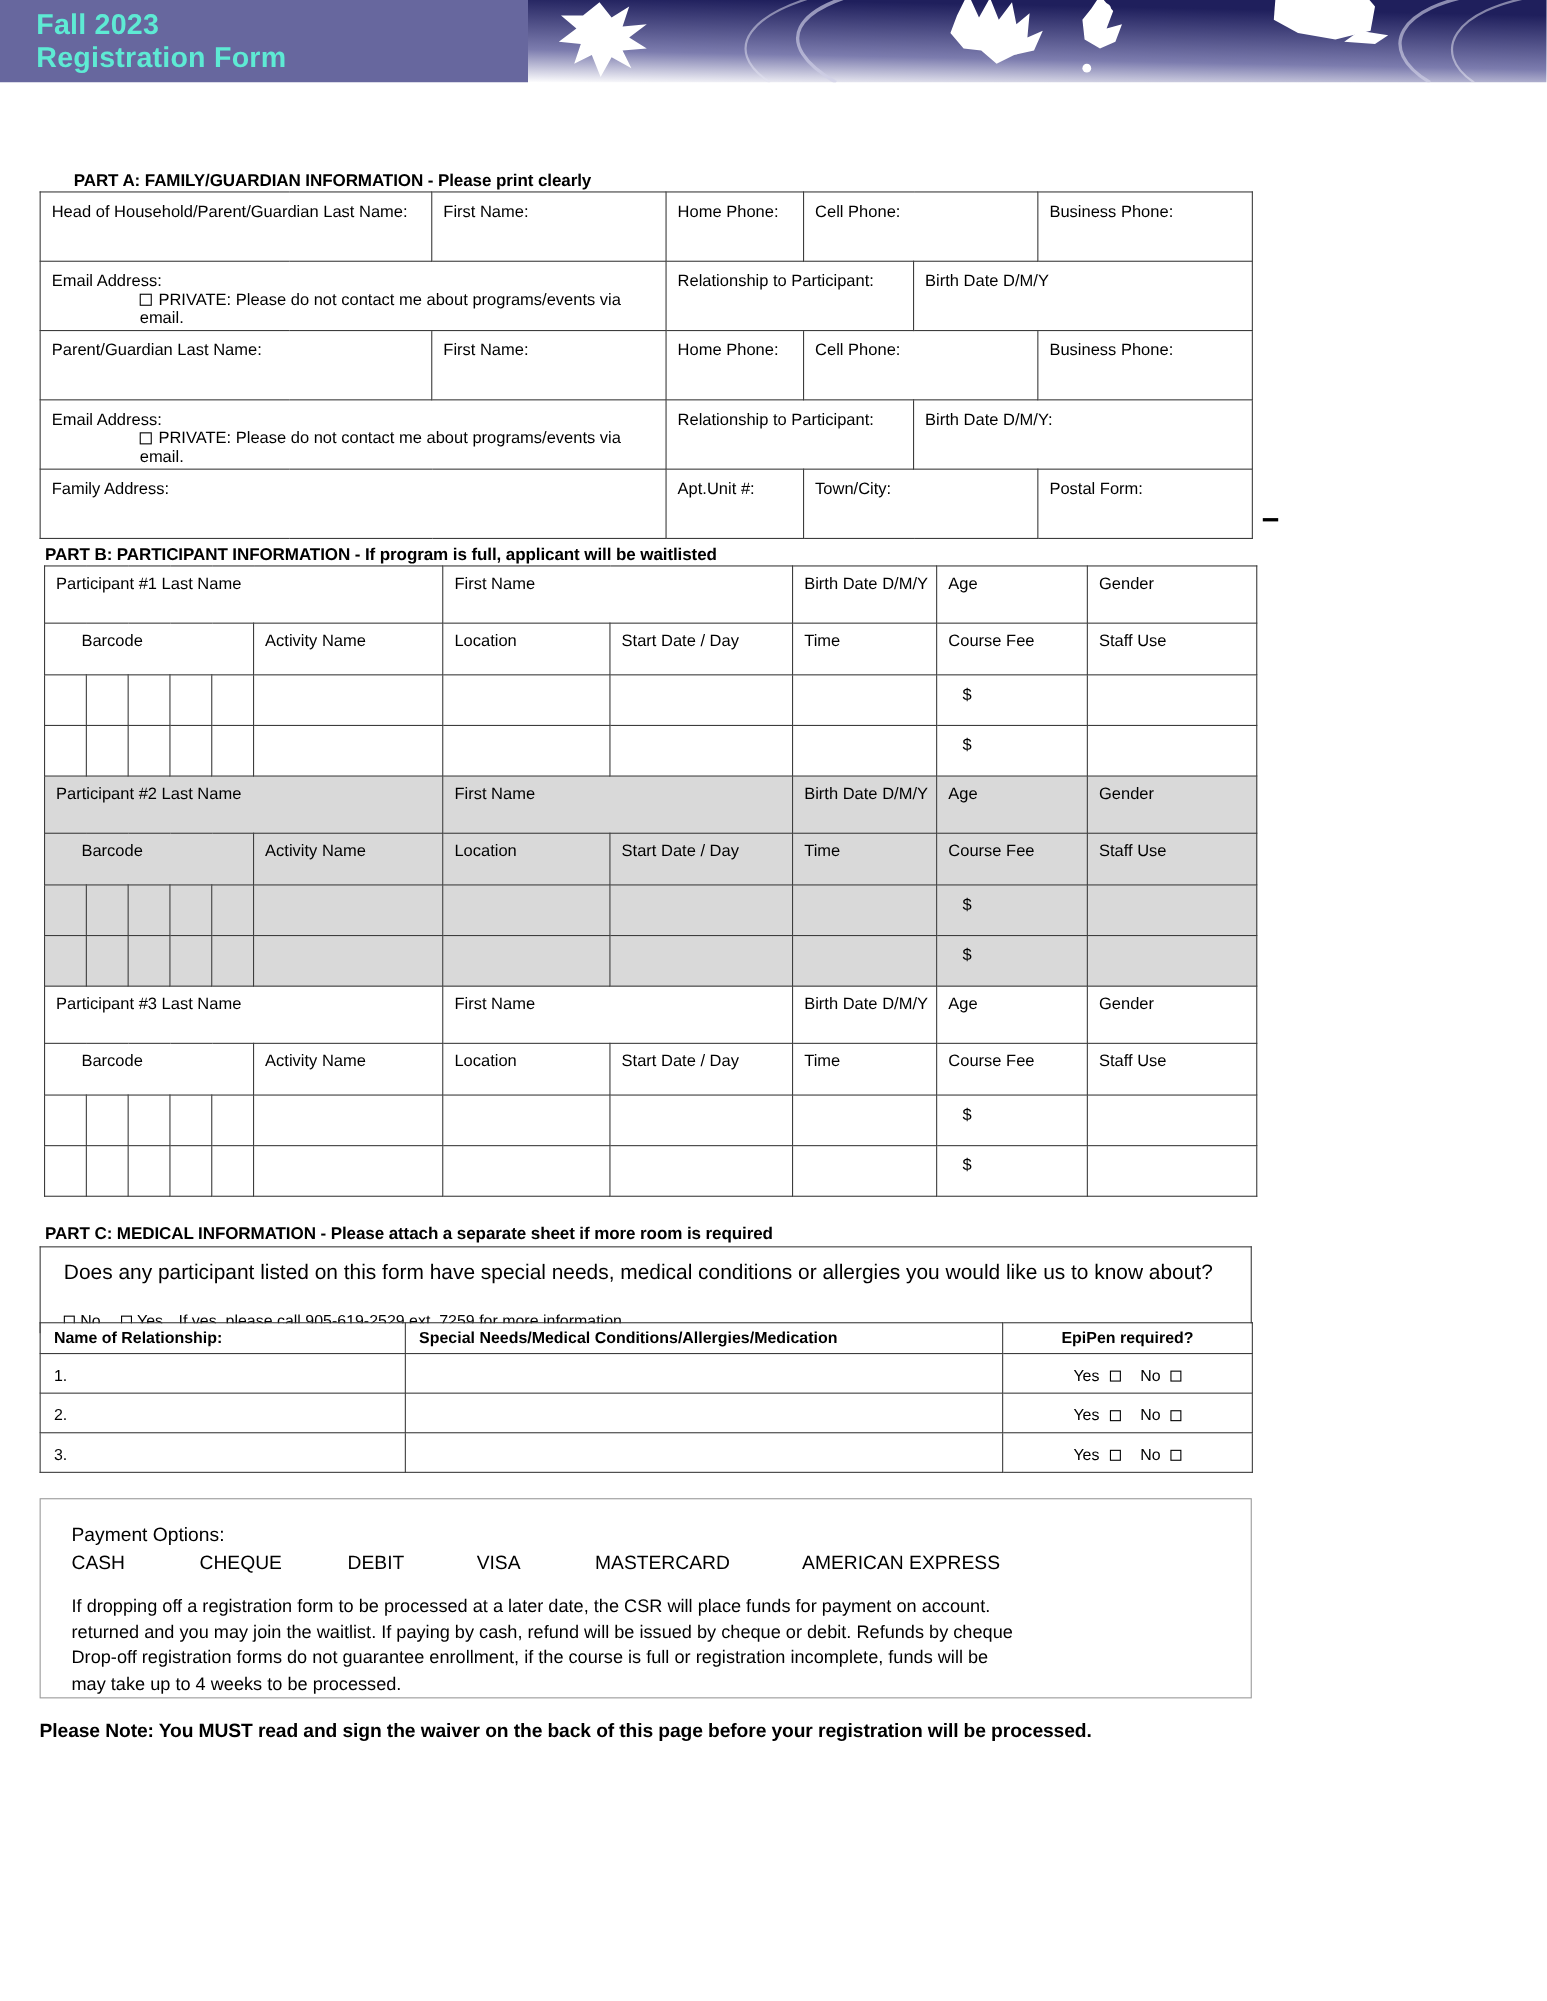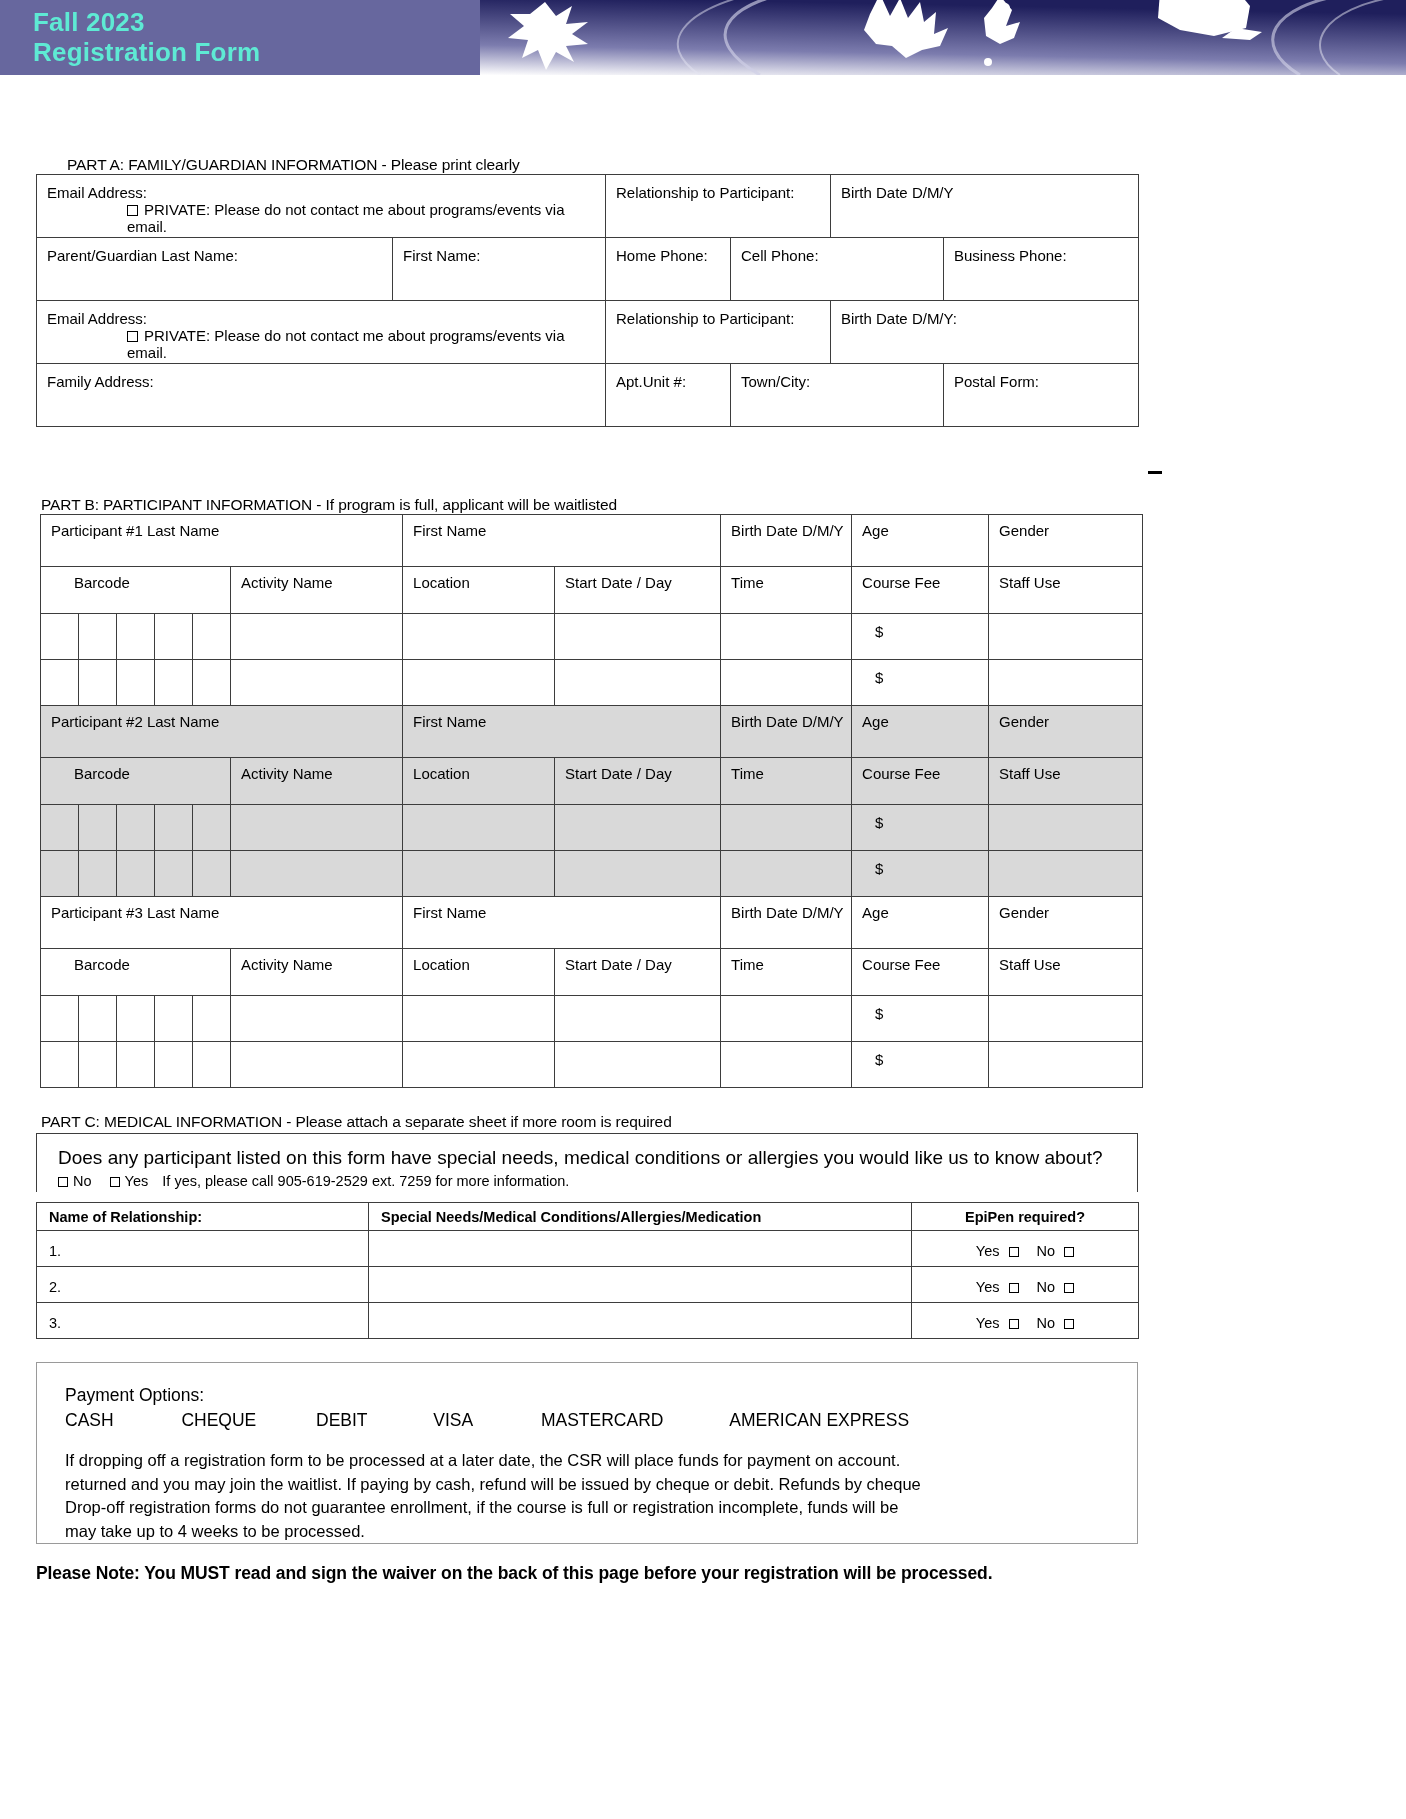--- a/index.html
+++ b/index.html
@@ -46,21 +46,21 @@
     white-space: nowrap;
   }
 
   
   .page {
     position: relative;
     padding: 0;
   }
   .sec-head {
     font-size: 15.5px;
-    font-weight: normal;
+    font-weight: bold;
     margin: 0;
     letter-spacing: -0.1px;
     white-space: nowrap;
   }
   .partA-head { position:absolute; left: 67px; top: 81px; }
   .partB-head { position:absolute; left: 41px; top: 421px; }
   .partC-head { position:absolute; left: 41px; top: 1038px; }
 
   table.grid {
     border-collapse: collapse;
@@ -113,21 +113,21 @@
   #partC-box {
     position: absolute;
     left: 36px; top: 1058px;
     width: 1102px;
     border: 1.3px solid #3d3d3d;
     border-bottom: none;
     background: #fff;
     padding: 12px 0 0 21px;
   }
   .pc-q { font-size: 19px; line-height: 24px; }
-  .pc-opts { font-size: 14.5px; line-height: 22px; margin-top: 0; }
+  .pc-opts { font-size: 14.5px; line-height: 22px; margin-top: 20px; }
   .chk-sm {
     display:inline-block; width: 10px; height: 10px;
     border: 1.2px solid #000; vertical-align: -1px; margin-right: 5px;
     background:#fff;
   }
   #partC-table {
     position: absolute;
     left: 36px; top: 1127px;
     width: 1102px;
   }
@@ -226,20 +226,27 @@
     <colgroup>
       <col style="width:226px">
         <col style="width:130px">
         <col style="width:213px">
       <col style="width:125px">
         <col style="width:100px">
         <col style="width:113px">
         <col style="width:195px">
     </colgroup>
     <tbody>
+      <tr>
+        <td colspan="2"><span>Head of Household/Parent/Guardian Last Name:</span></td>
+        <td><span>First Name:</span></td>
+        <td><span>Home Phone:</span></td>
+        <td colspan="2"><span>Cell Phone:</span></td>
+        <td><span>Business Phone:</span></td>
+      </tr>
       <tr>
         <td colspan="3">
           <span>Email Address:</span>
           <span class="priv-wrap">
             <span class="chk"></span><span>PRIVATE:  Please do not contact me about programs/events via email.</span>
           </span>
         </td>
         <td colspan="2"><span>Relationship  to  Participant:</span></td>
         <td colspan="2"><span>Birth Date D/M/Y</span></td>
       </tr>

